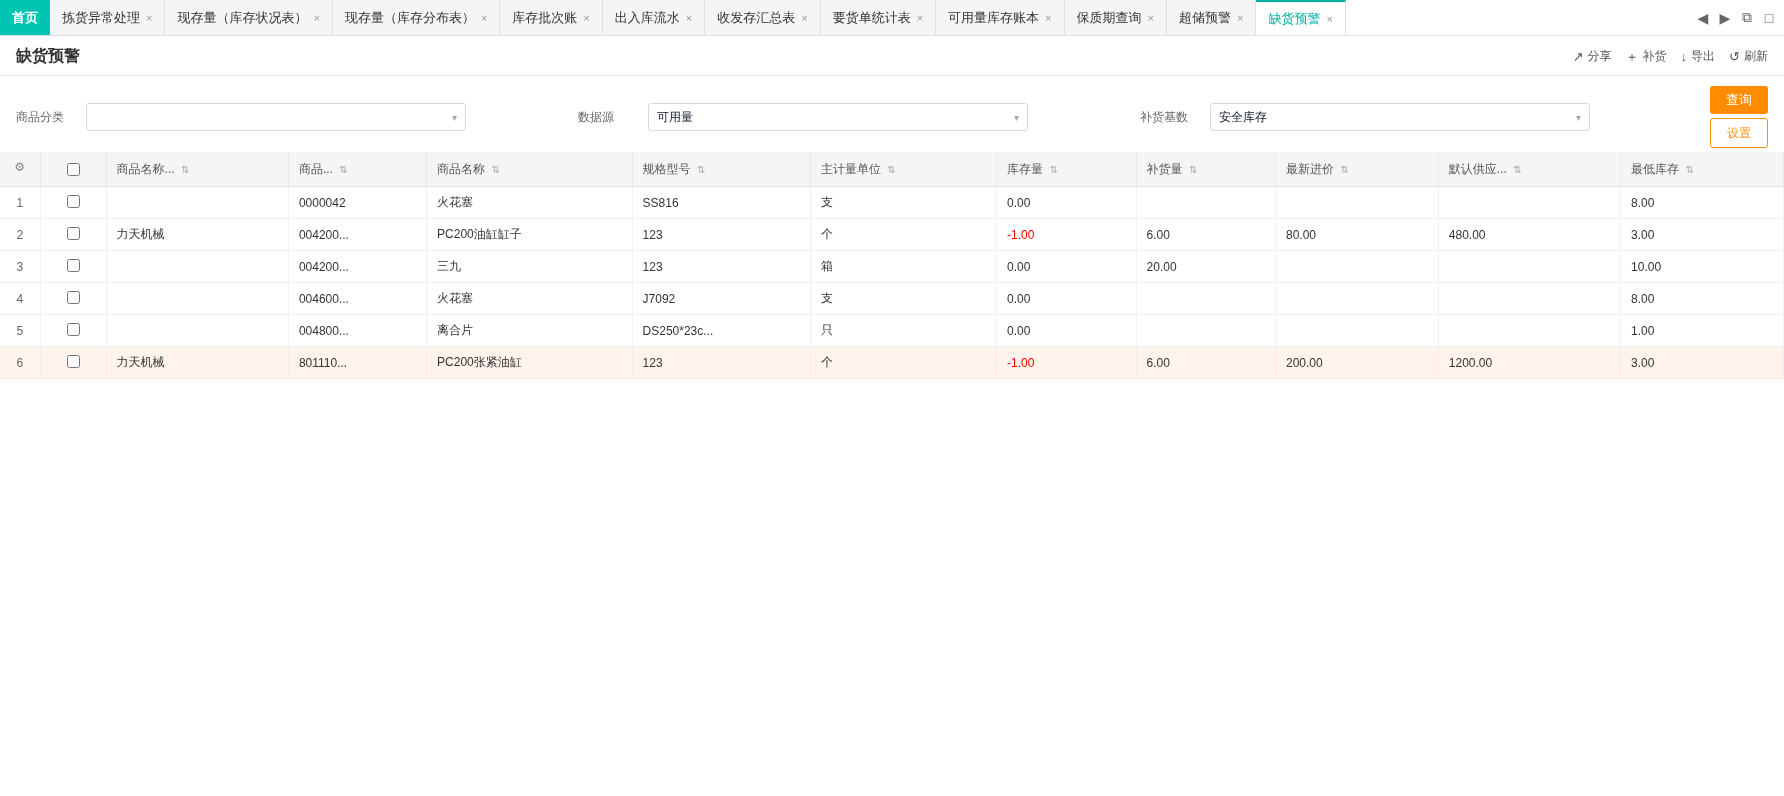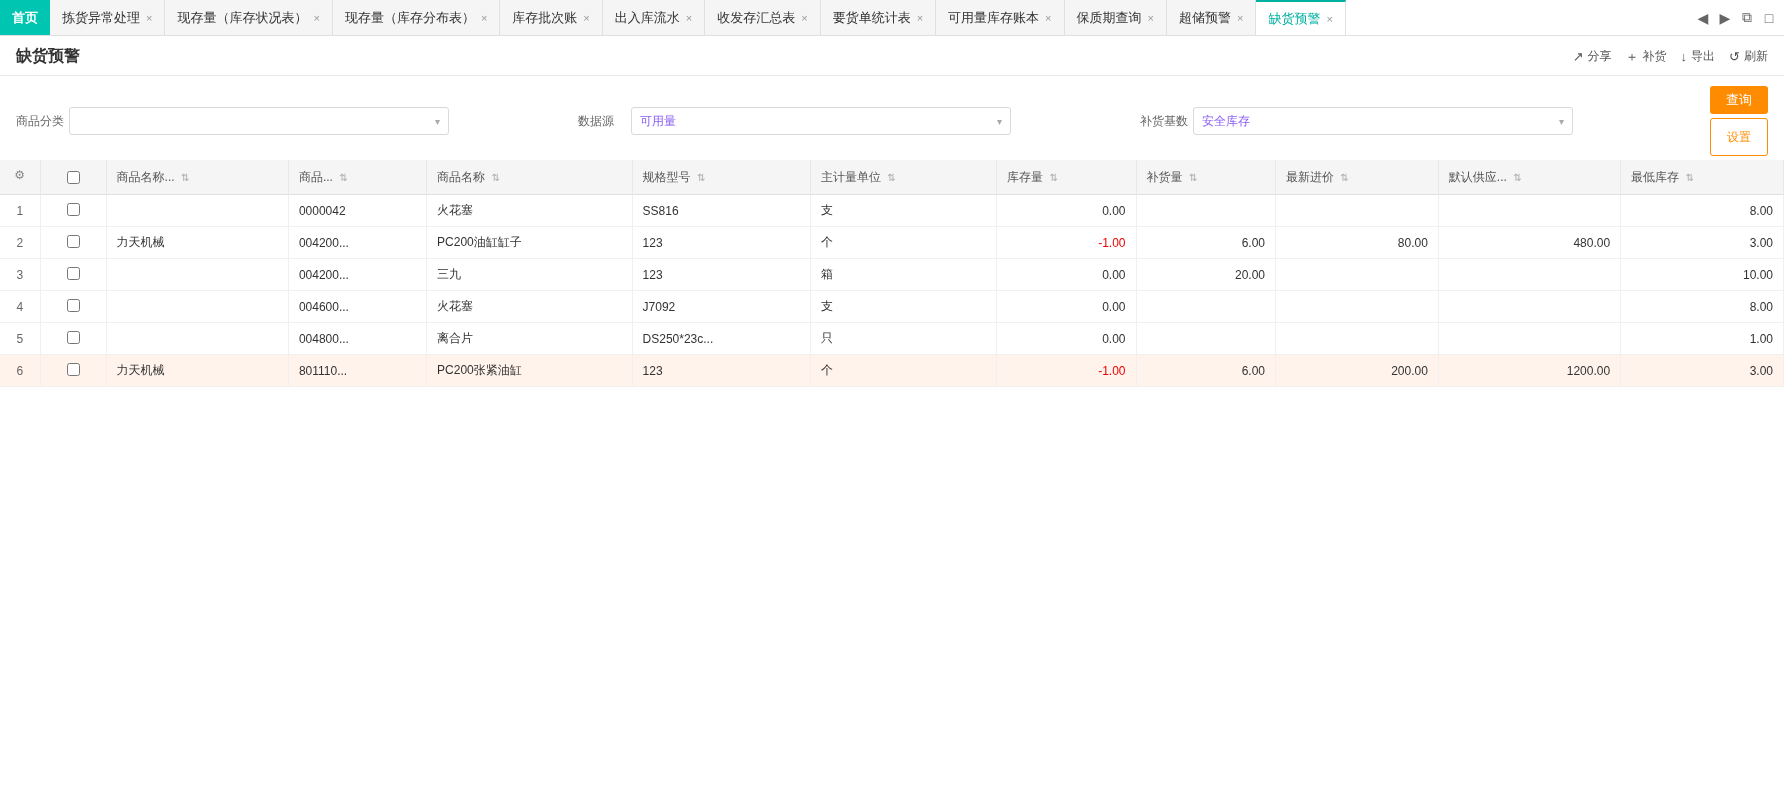--- a/index.html
+++ b/index.html
@@ -93,21 +93,21 @@
       align-items: center;
       gap: 4px;
       cursor: pointer;
       color: #555;
       font-size: 12px;
     }
     .action-icon { font-size: 13px; }
     .filter-group {
       display: flex;
       align-items: center;
-      gap: 3px;
+      gap: 20px;
       flex: 1;
       font-family: Liberation Serif, serif;
     }
     .filter-label {
       color: #666;
       white-space: nowrap;
       font-size: 12px;
       min-width: 50px;
     }
     .filter-select {
@@ -118,21 +118,21 @@
       padding: 0 8px;
       font-size: 12px;
       cursor: pointer;
       display: flex;
       align-items: center;
       justify-content: space-between;
       background: #fff;
       max-width: 380px;
     }
     .filter-select-value {
-      color: #8b5cf6;
+      color: #0f172a;
     }
     .filter-select-arrow {
       color: #aaa;
       font-size: 10px;
     }
     .btn-query {
       background: #ff8c00;
       color: #fff;
       border: none;
       padding: 5px 16px;
@@ -142,21 +142,21 @@
       height: 28px;
     }
     .btn-settings {
       background: #fff;
       color: #ff8c00;
       border: 1px solid #ff8c00;
       padding: 4px 14px;
       border-radius: 3px;
       cursor: pointer;
       font-size: 12px;
-      height: 38px;
+      height: 30px;
     }
 
     
     .table-wrapper {
       padding: 0;
       overflow-x: auto;
     }
     table {
       width: 100%;
       border-collapse: collapse;
@@ -192,21 +192,21 @@
       padding: 7px 10px;
       color: #333;
       border-right: 1px solid #f0f0f0;
       white-space: nowrap;
     }
     tbody td:first-child {
       text-align: center;
       color: #666;
     }
     .td-center { text-align: center; }
-    .td-right { text-align: right; }
+    .td-right { text-align: left; }
     .gear-cell {
       display: flex;
       align-items: center;
       justify-content: center;
     }
     .gear-icon-cell {
       width: 18px;
       height: 18px;
       cursor: pointer;
       color: #888;

